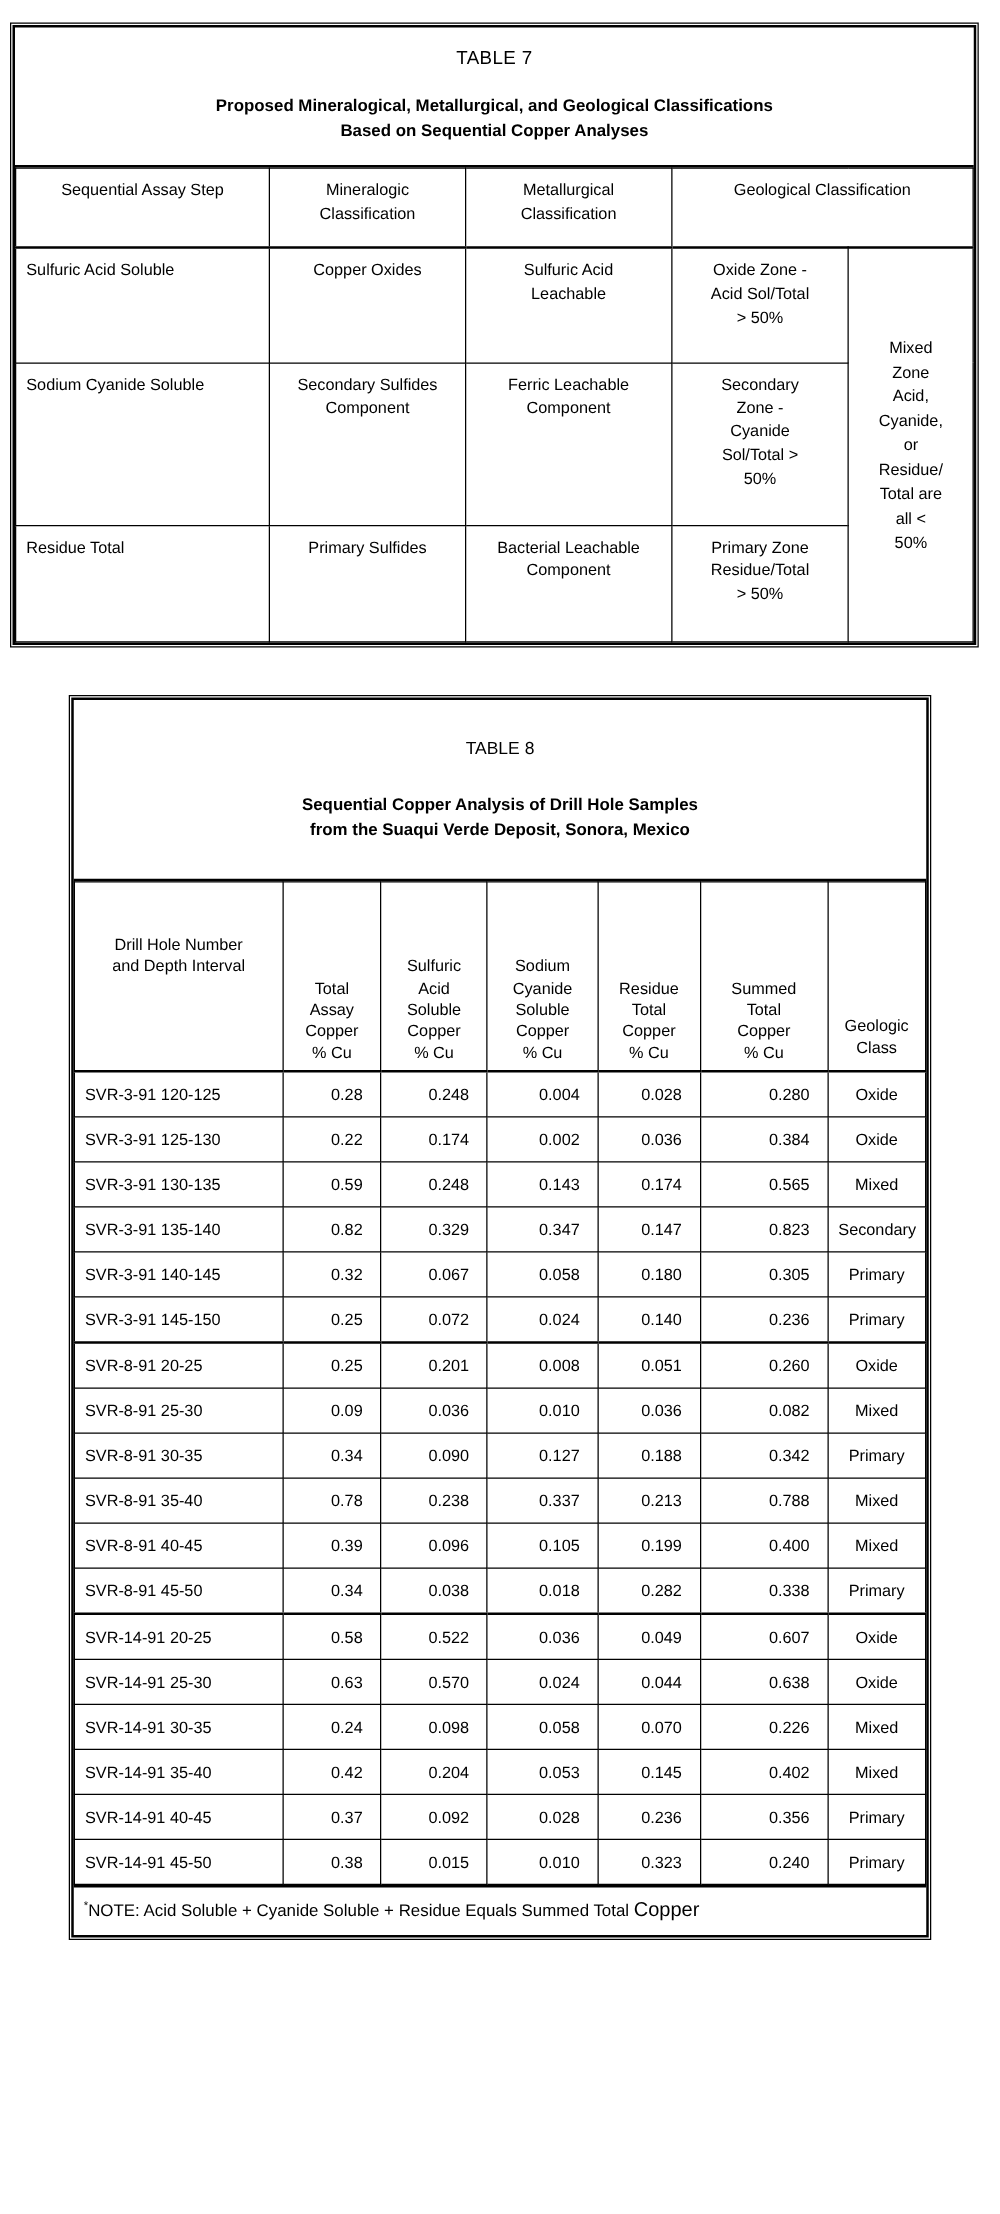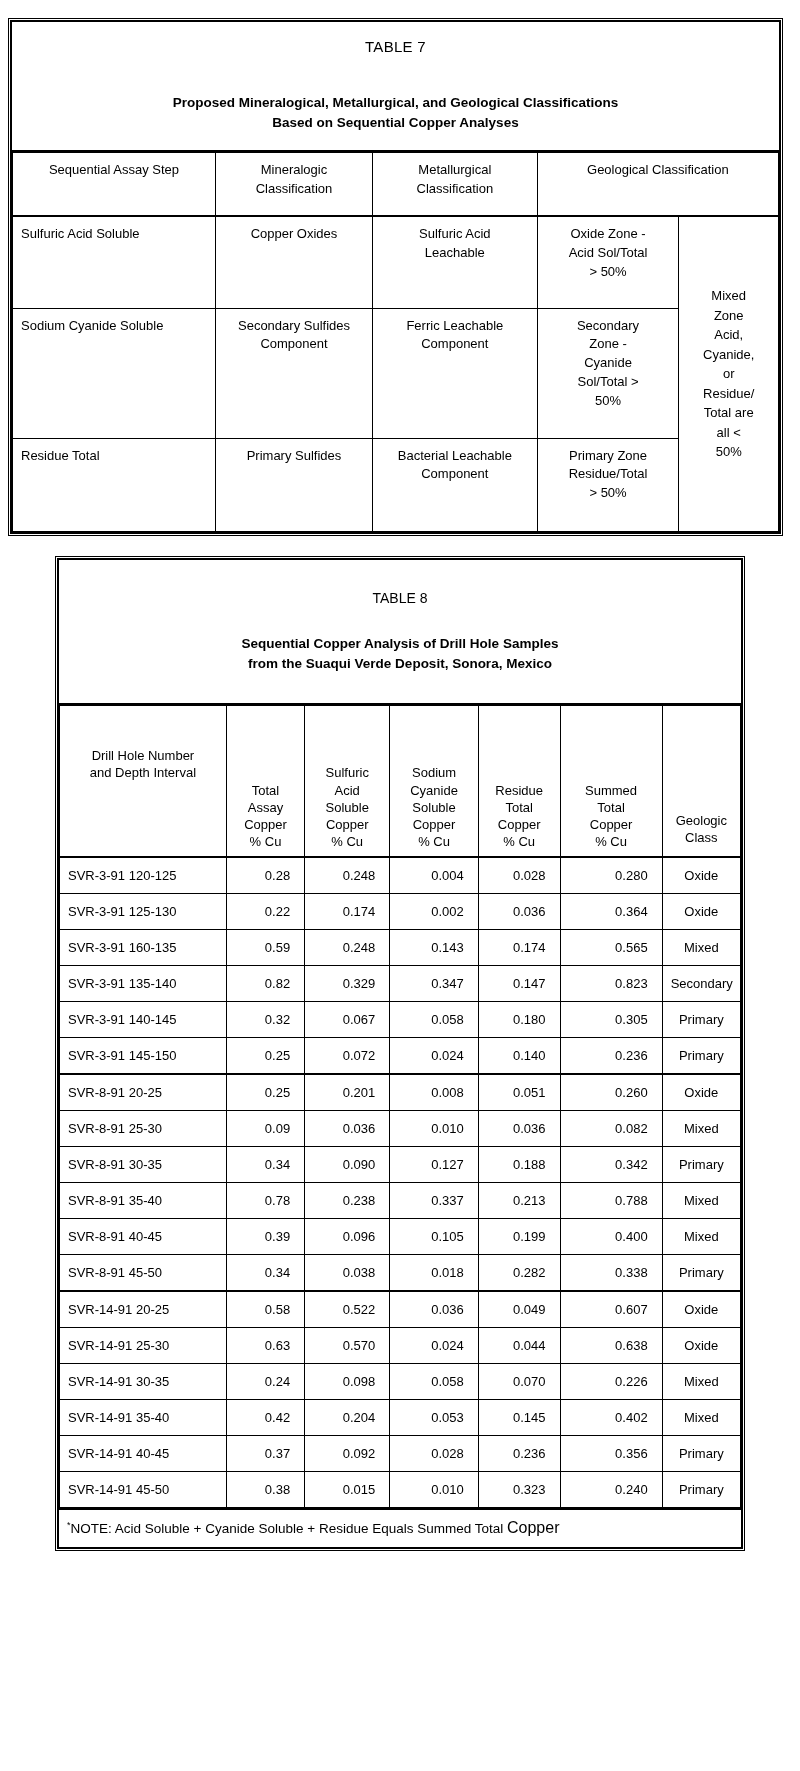--- a/index.html
+++ b/index.html
@@ -31,21 +31,21 @@
     border: 2px solid #000;
   }
   .t7-title-block {
     padding: 16px 10px 18px 10px;
     text-align: center;
     border-bottom: 2px solid #000;
   }
   .t7-title {
     font-size: 15px;
     letter-spacing: 0.3px;
-    margin-bottom: 38px;
+    margin-bottom: 20px;
   }
   .t7-subtitle {
     font-size: 13.5px;
     font-weight: bold;
     line-height: 1.45;
   }
   table.t7 {
     border-collapse: collapse;
     width: 100%;
     table-layout: fixed;
@@ -327,25 +327,25 @@
               <td class="num">0.028</td>
               <td class="num">0.280</td>
               <td class="cls">Oxide</td>
             </tr>
             <tr>
               <td class="name">SVR-3-91 125-130</td>
               <td class="num">0.22</td>
               <td class="num">0.174</td>
               <td class="num">0.002</td>
               <td class="num">0.036</td>
-              <td class="num">0.364</td>
+              <td class="num">0.384</td>
               <td class="cls">Oxide</td>
             </tr>
             <tr>
-              <td class="name">SVR-3-91 160-135</td>
+              <td class="name">SVR-3-91 130-135</td>
               <td class="num">0.59</td>
               <td class="num">0.248</td>
               <td class="num">0.143</td>
               <td class="num">0.174</td>
               <td class="num">0.565</td>
               <td class="cls">Mixed</td>
             </tr>
             <tr>
               <td class="name">SVR-3-91 135-140</td>
               <td class="num">0.82</td>

